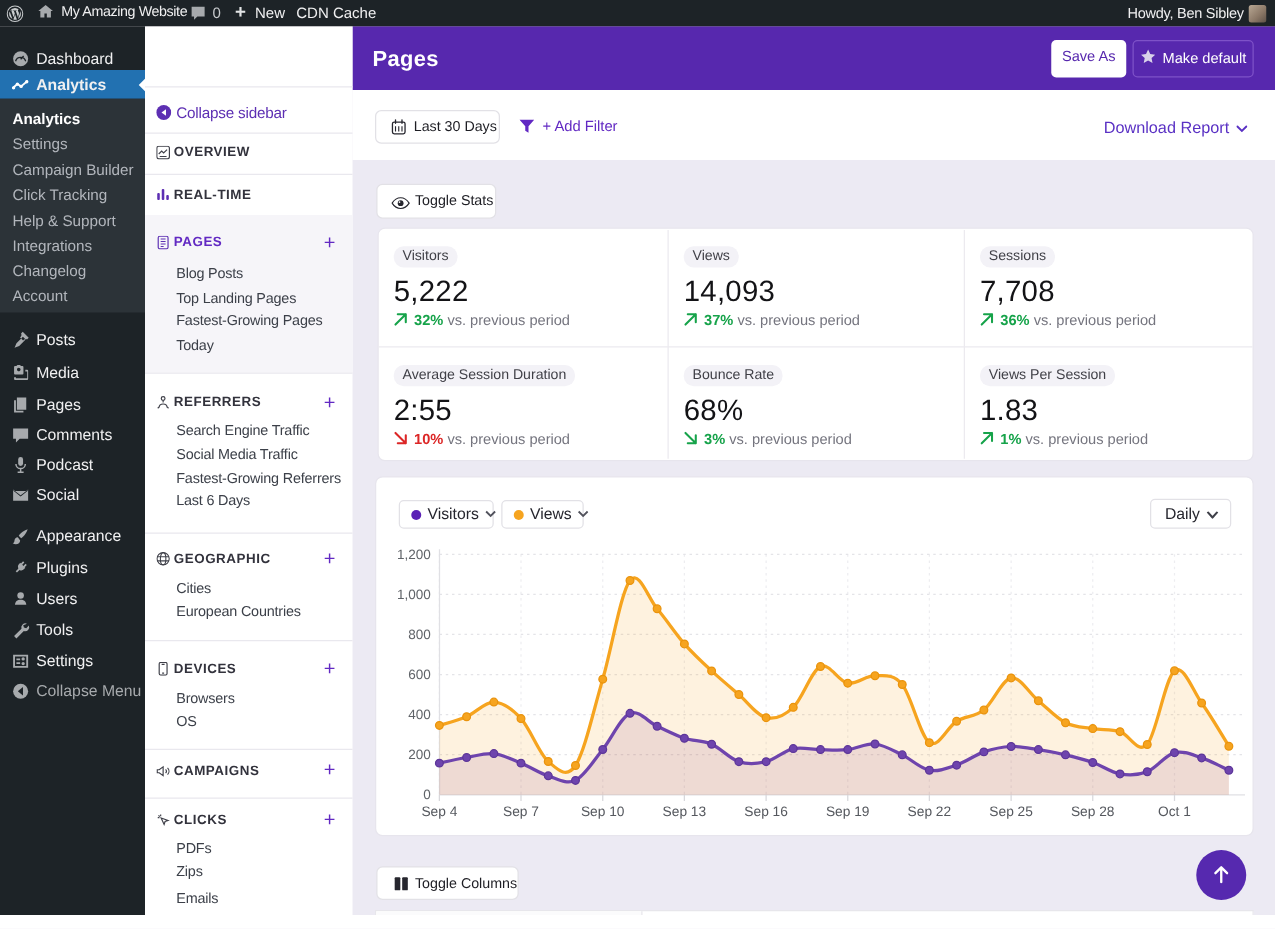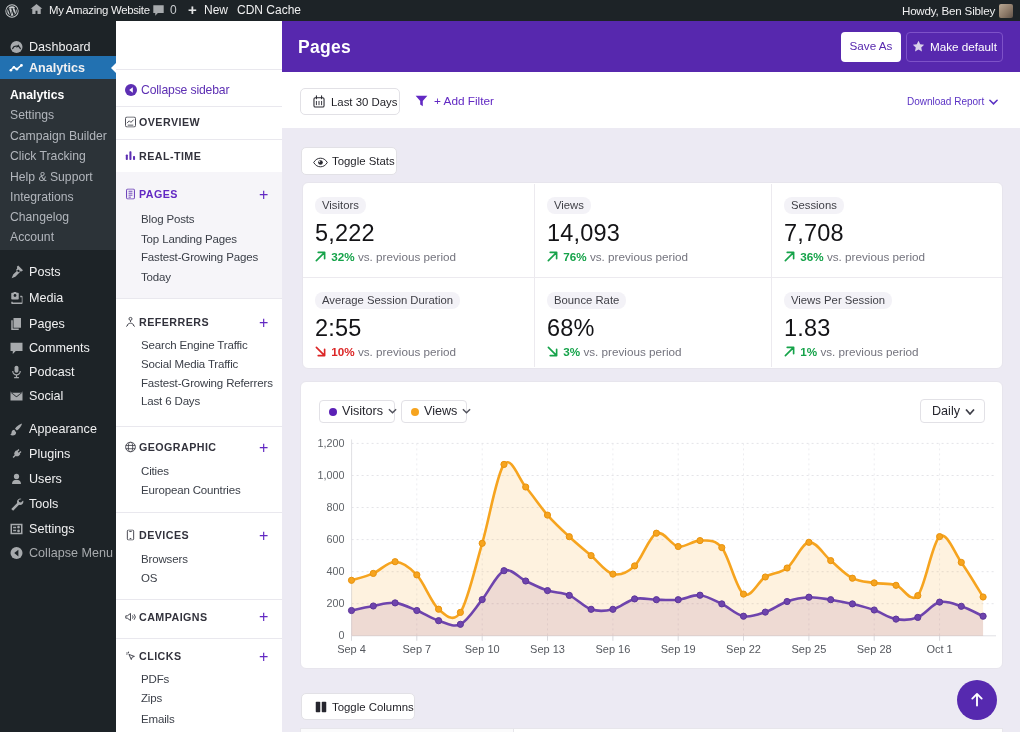--- a/index.html
+++ b/index.html
@@ -39,21 +39,21 @@
 #main { position:absolute; left:282px; top:21px; width:738px; height:722px; background:#eceaf3; }
 #pheader { position:absolute; left:0; top:0; width:738px; height:51px; background:#5728ae; }
 #pheader h1 { position:absolute; left:16px; top:16px; font-size:17.5px; color:#ffffff; font-weight:bold; letter-spacing:0.3px; }
 .hbtn { position:absolute; top:11px; height:30px; border-radius:4px; font-size:11.7px; line-height:28px; text-align:center; }
 #saveas { right:119px; width:60px; background:#ffffff; color:#5728ae; font-weight:400; }
 #makedef { right:17px; width:97px; border:1px solid #7e52c8; color:#ffffff; }
 #toolbar { position:absolute; left:0; top:51px; width:738px; height:56px; background:#ffffff; }
 .tbtn { position:absolute; background:#fff; border:1px solid #e2e1e6; border-radius:5px; font-size:12.3px; color:#1e1e24; }
 #last30 { left:18px; top:16px; width:100px; height:27px; }
 #addfilter { position:absolute; left:133px; top:16px; height:27px; line-height:27px; color:#6229c3; font-size:11.8px; }
-#dlreport { position:absolute; right:22px; top:16px; height:27px; line-height:27px; color:#5a31c4; font-size:10px; }
+#dlreport { position:absolute; right:22px; top:16px; height:27px; line-height:27px; color:#5a31c4; font-size:13px; }
 
 #togglestats { left:19px; top:126px; width:96px; height:28px; }
 #togglecols { left:19px; top:672px; width:114px; height:27px; }
 .tbtn .lbl { position:absolute; left:30px; top:50%; transform:translateY(-50%); white-space:nowrap; font-size:11.4px; }
 
 
 #stats { position:absolute; left:20px; top:161px; width:701px; height:187px; background:#ffffff; border:1px solid #e7e5ed; border-radius:6px; }
 .scell { position:absolute; width:233px; height:93px; }
 .sdiv { position:absolute; background:#eceaef; }
 .pill { position:absolute; left:12px; top:14px; height:17px; line-height:17px; padding:0 7px; background:#f3f2f7; border-radius:8px; font-size:11.3px; color:#3f3f46; }
@@ -343,21 +343,21 @@
         <div class="bignum">5,222</div>
         <div class="chg"><svg class="arr" viewBox="0 0 12 12">
               <path fill="none" stroke="#16a34a" stroke-width="1.8" stroke-linecap="round" stroke-linejoin="round" d="M1.5 10.5L10.5 1.5M3.5 1.5h7v7"></path>
             </svg> <b class="up">32%</b> vs. previous period</div>
       </div>
       <div class="scell" style="left:232px; top:0; width:236px;">
         <div class="pill">Views</div>
         <div class="bignum">14,093</div>
         <div class="chg"><svg class="arr" viewBox="0 0 12 12">
               <path fill="none" stroke="#16a34a" stroke-width="1.8" stroke-linecap="round" stroke-linejoin="round" d="M1.5 10.5L10.5 1.5M3.5 1.5h7v7"></path>
-            </svg> <b class="up">76%</b> vs. previous period</div>
+            </svg> <b class="up">37%</b> vs. previous period</div>
       </div>
       <div class="scell" style="left:469px; top:0; width:232px;">
         <div class="pill">Sessions</div>
         <div class="bignum">7,708</div>
         <div class="chg"><svg class="arr" viewBox="0 0 12 12">
               <path fill="none" stroke="#16a34a" stroke-width="1.8" stroke-linecap="round" stroke-linejoin="round" d="M1.5 10.5L10.5 1.5M3.5 1.5h7v7"></path>
             </svg> <b class="up">36%</b> vs. previous period</div>
       </div>
       <div class="scell" style="left:0; top:95px; height:92px; width:231px;">
         <div class="pill">Average Session Duration</div>

